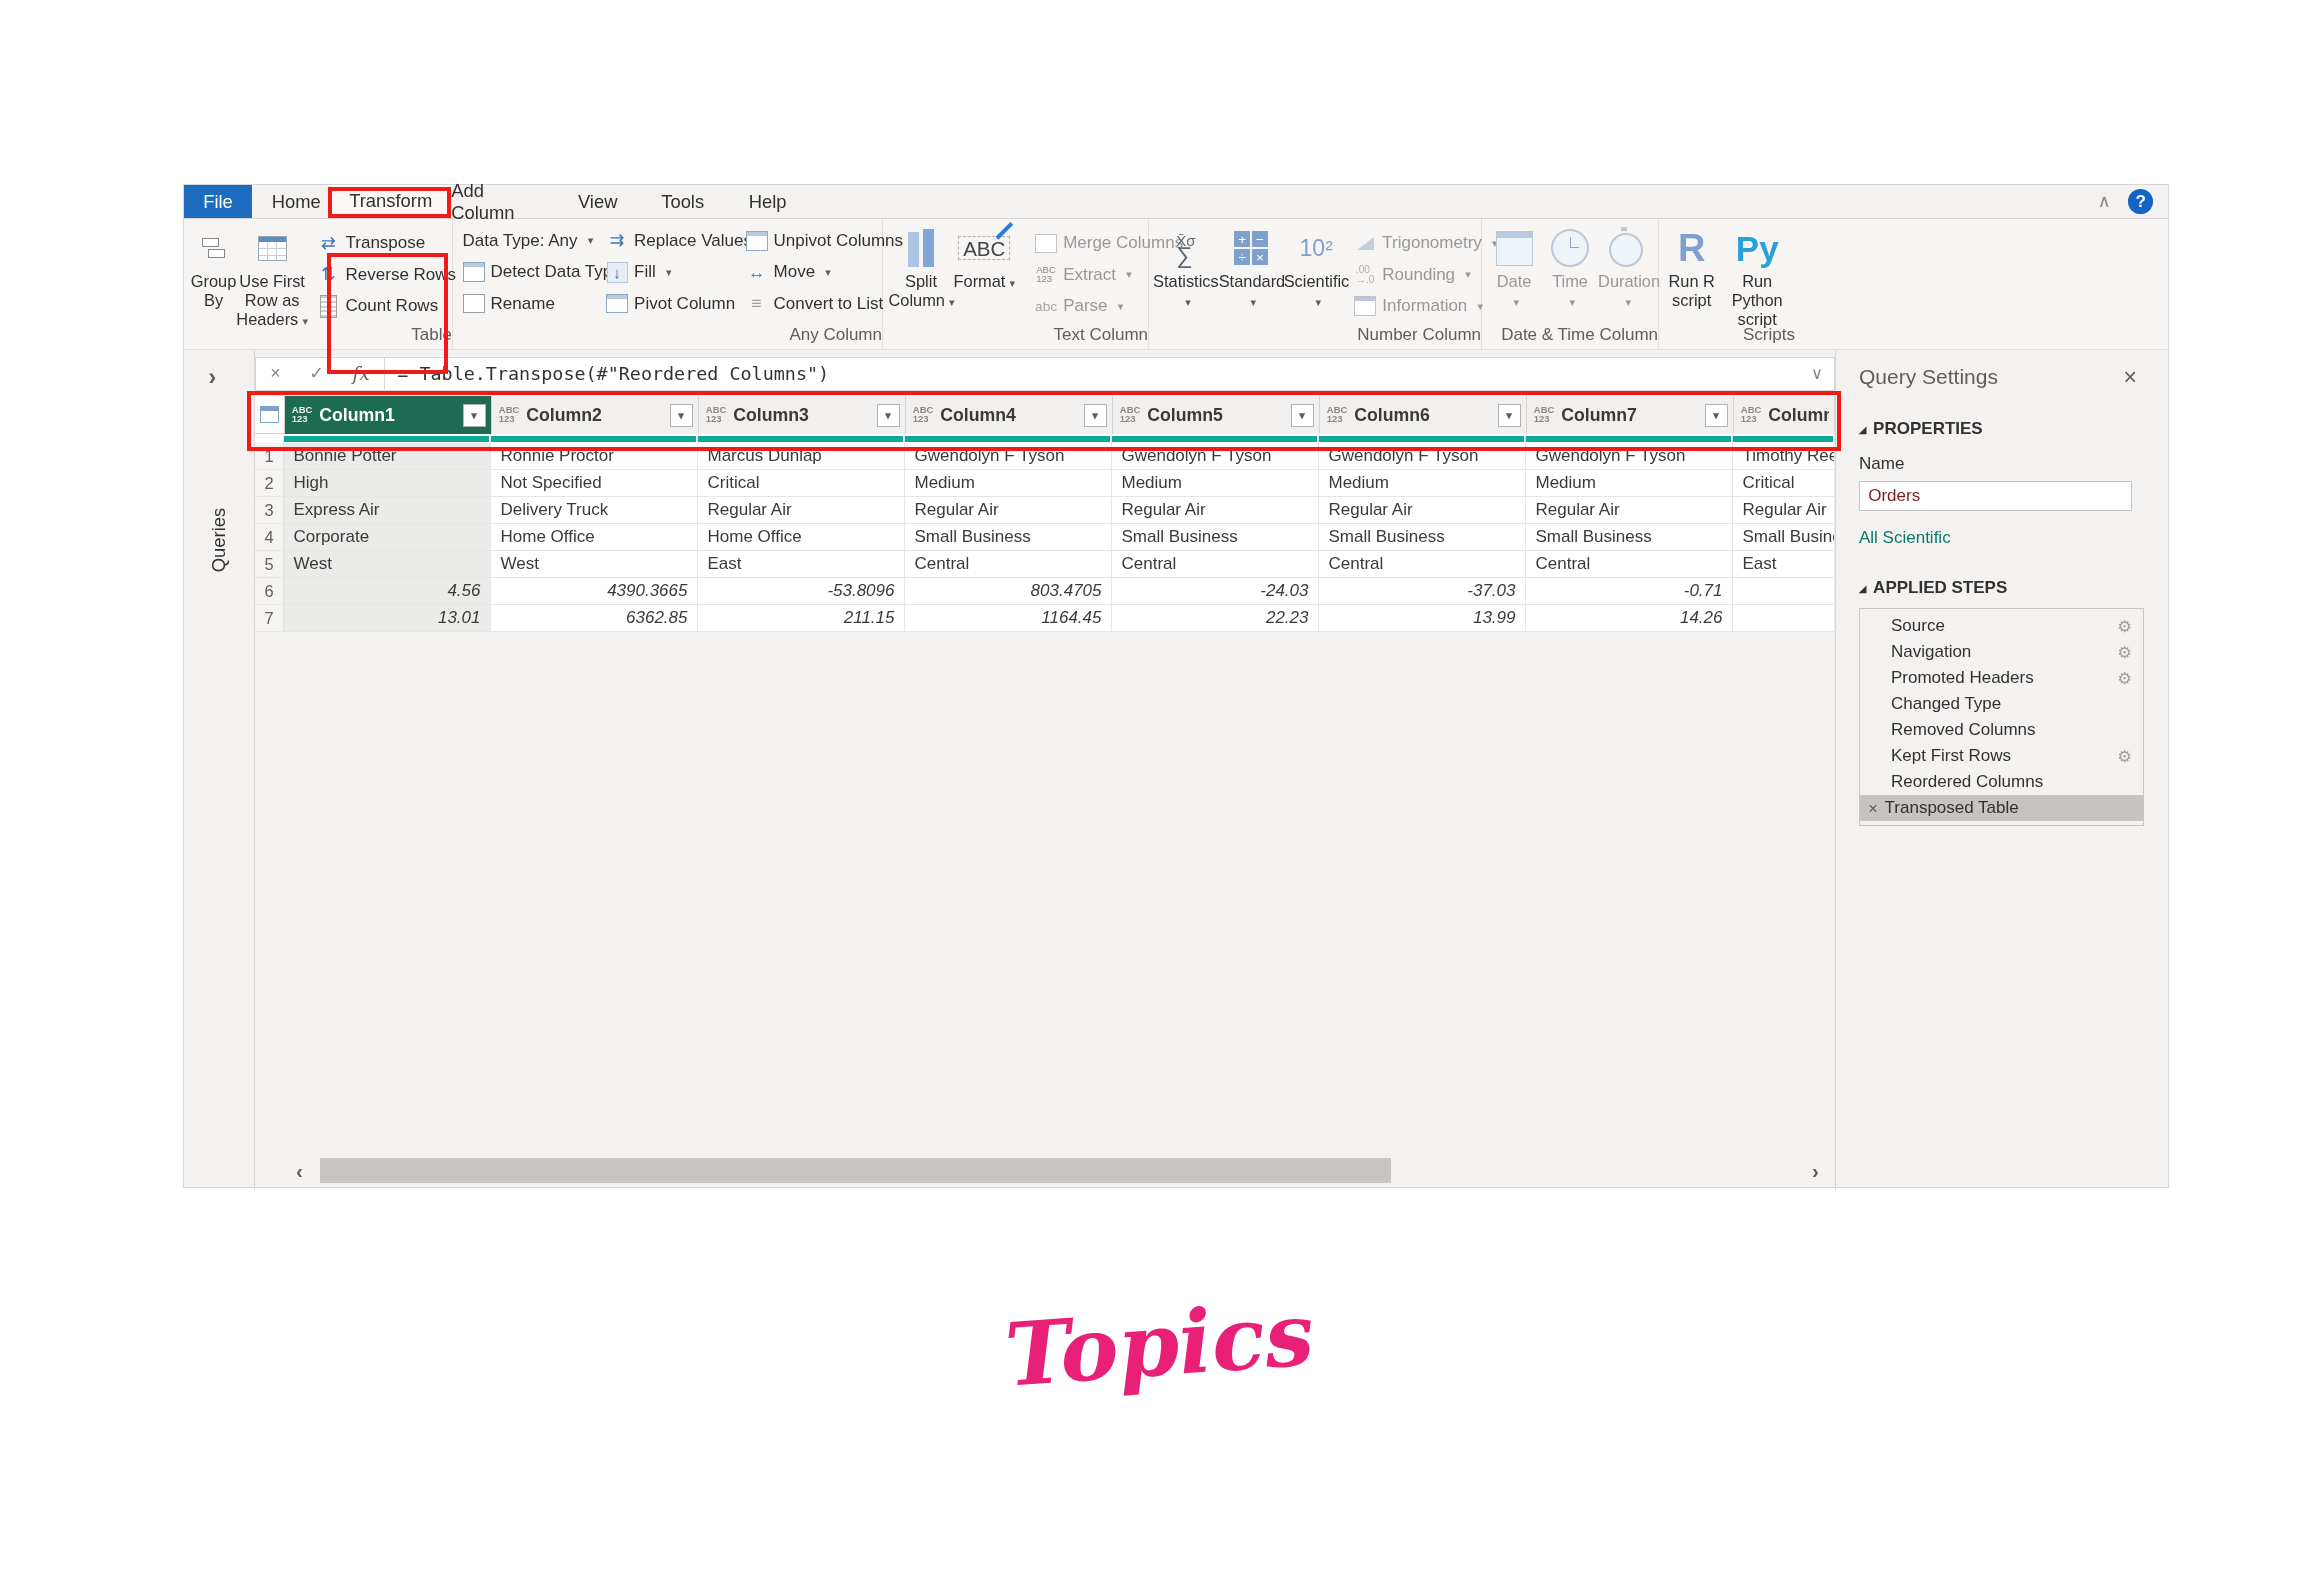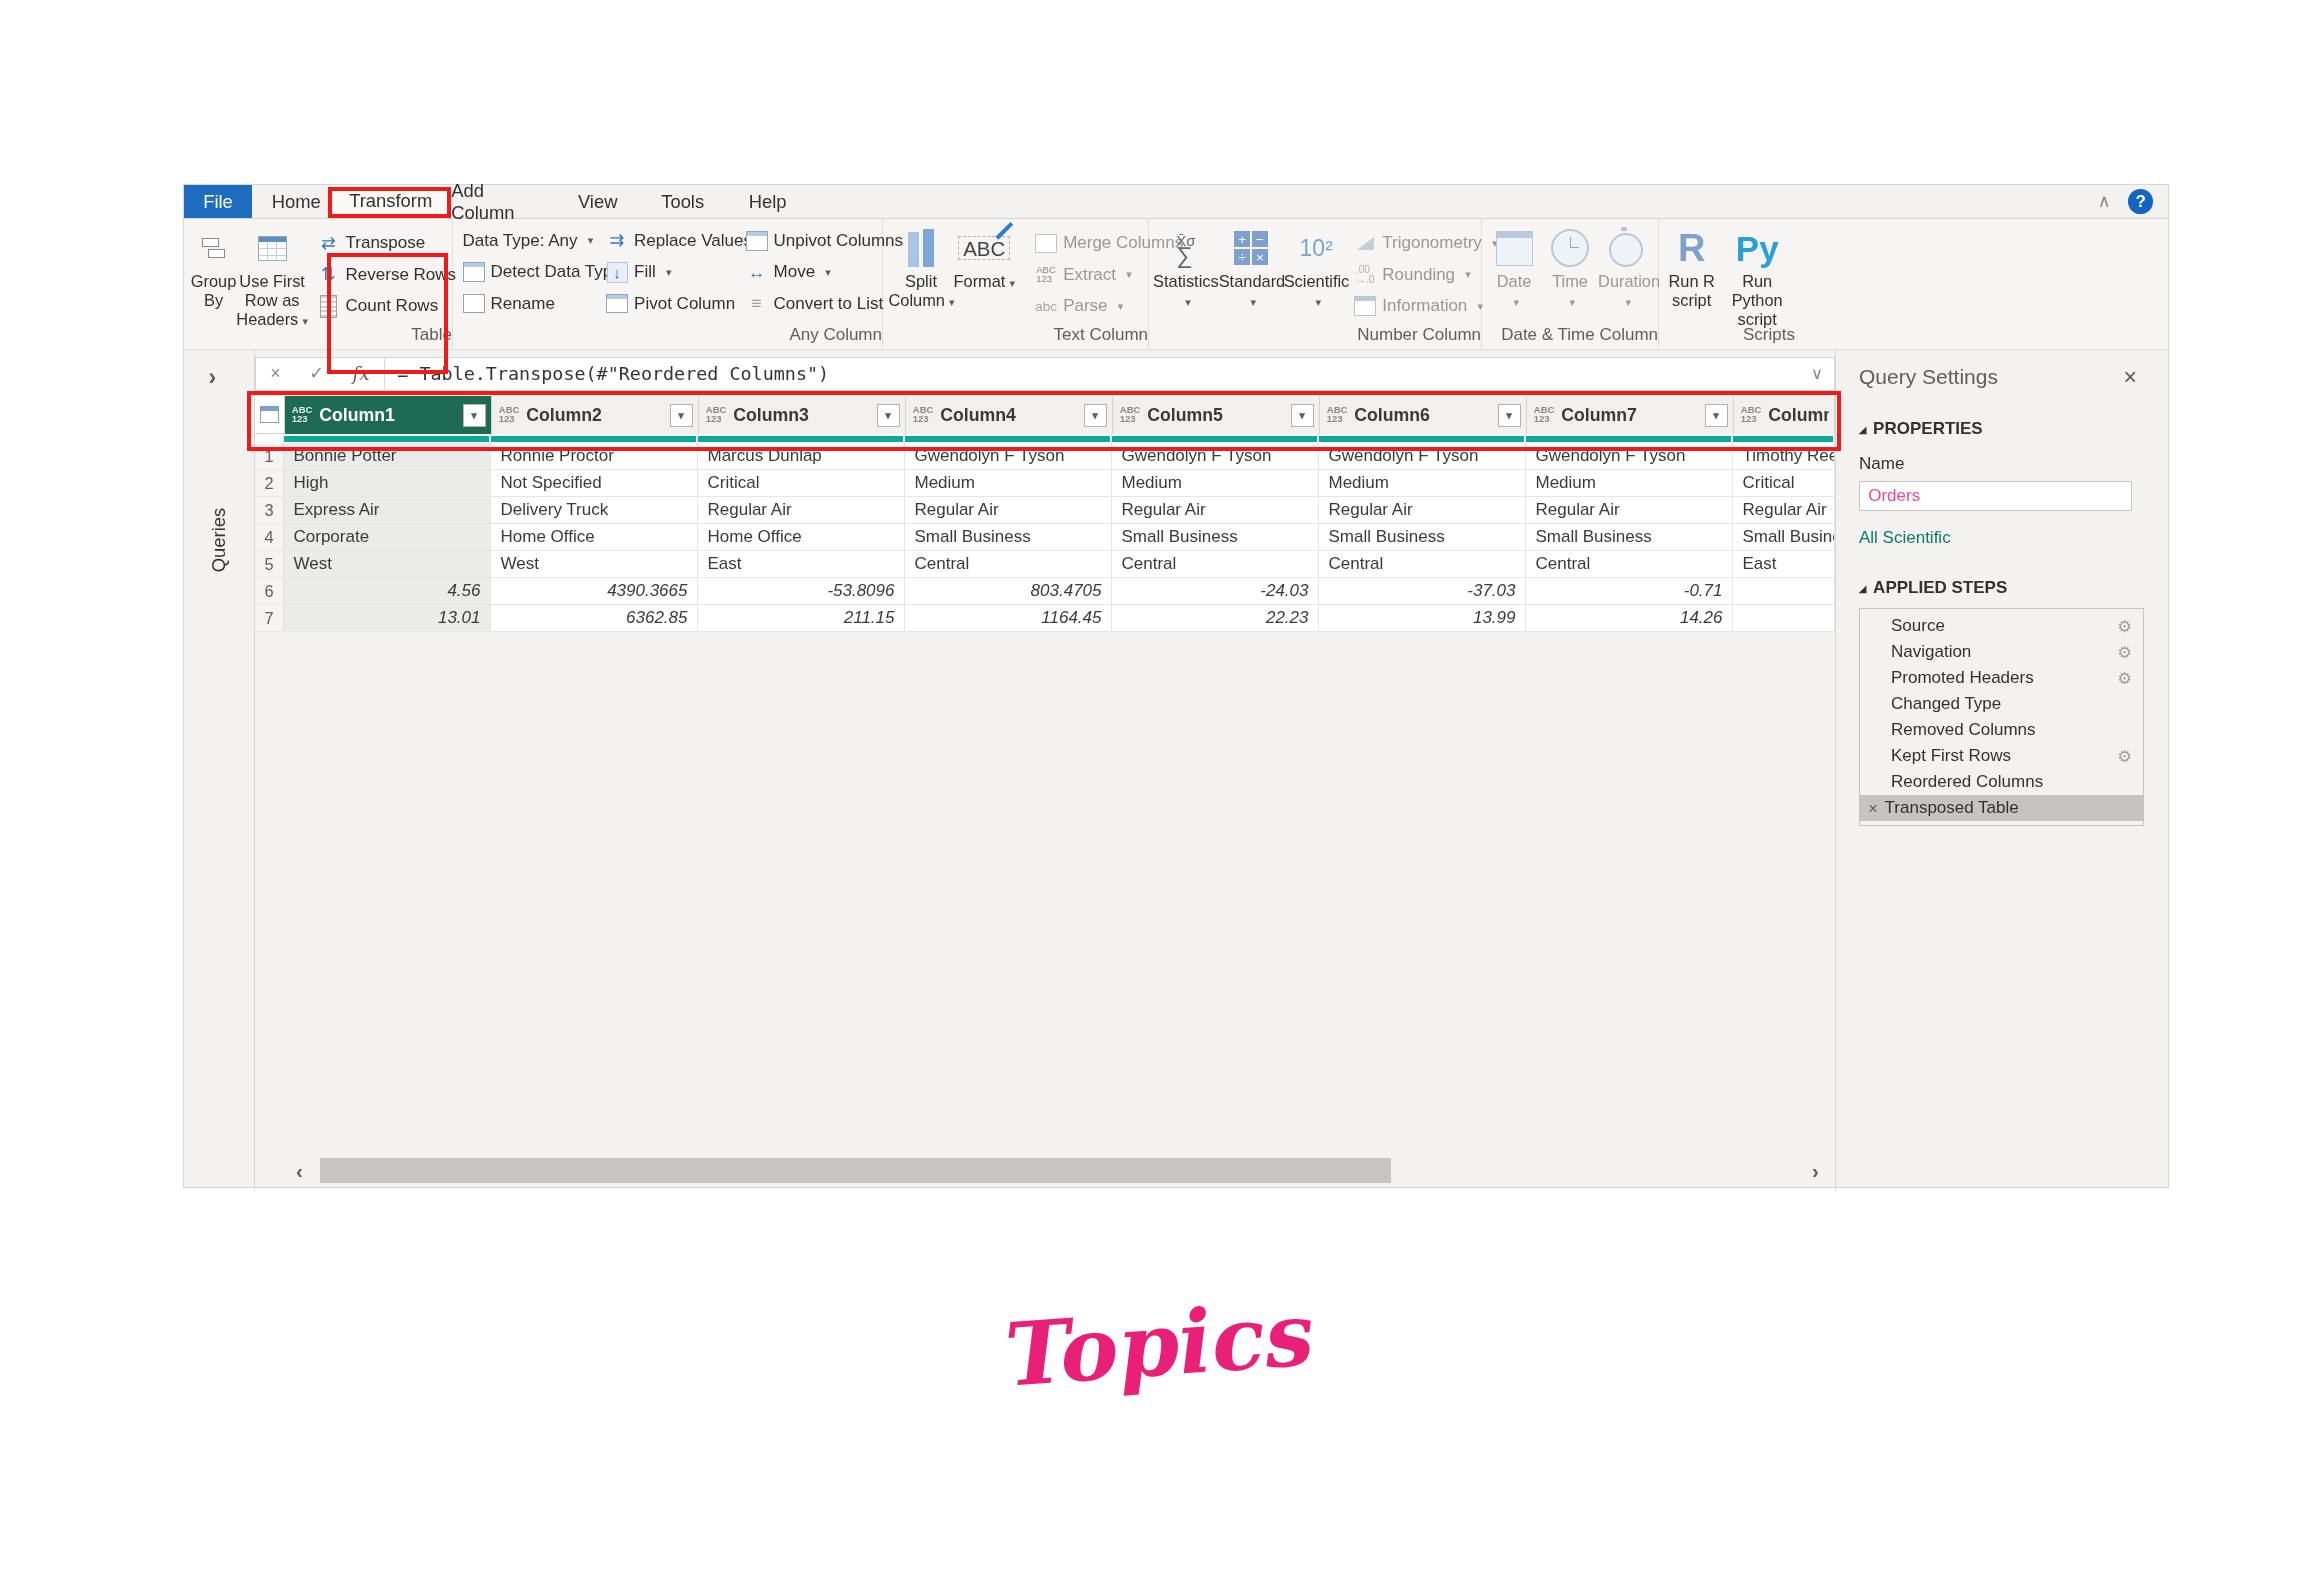--- a/index.html
+++ b/index.html
@@ -141,21 +141,21 @@
 
   
   .qset{width:333px;flex:none;border-left:1.4px solid #d8d6d4;box-sizing:border-box;
         padding:15px 20.5px 0 23px;position:relative;}
   .qset-title{font-size:21px;color:#605e5c;}
   .qset-close{position:absolute;right:31px;top:13.6px;font-size:23px;color:#605e5c;}
   .sect{display:flex;align-items:center;gap:6.8px;margin-top:30px;font-size:17px;font-weight:bold;color:#323130;}
   .sect .tri{font-size:9.5px;color:#323130;}
   .name-label{margin-top:15px;font-size:17px;color:#323130;}
   .name-input{display:block;margin-top:6.8px;width:273px;height:30px;border:1.4px solid #c8c6c4;
-              background:#fff;font-size:17px;color:#ec4899;padding:0 8.2px;box-sizing:border-box;
+              background:#fff;font-size:17px;color:#7f1d1d;padding:0 8.2px;box-sizing:border-box;
               font-family:"Liberation Sans",sans-serif;}
   .all-props{margin-top:17.7px;font-size:17px;color:#0b7a68;}
   .steps{margin-top:9.5px;border:1.4px solid #c8c6c4;background:#f3f2f1;padding:4.1px 0;width:285px;box-sizing:border-box;}
   .step{position:relative;height:26px;display:flex;align-items:center;font-size:17px;color:#323130;}
   .step .steplab{margin-left:31px;white-space:nowrap;}
   .step.sel{background:#c6c4c2;}
   .step.sel .steplab{margin-left:6.8px;}
   .stepx{margin-left:8.2px;font-size:16.4px;color:#605e5c;}
   .gear{position:absolute;right:11px;font-size:16.4px;color:#a19f9d;}
 

